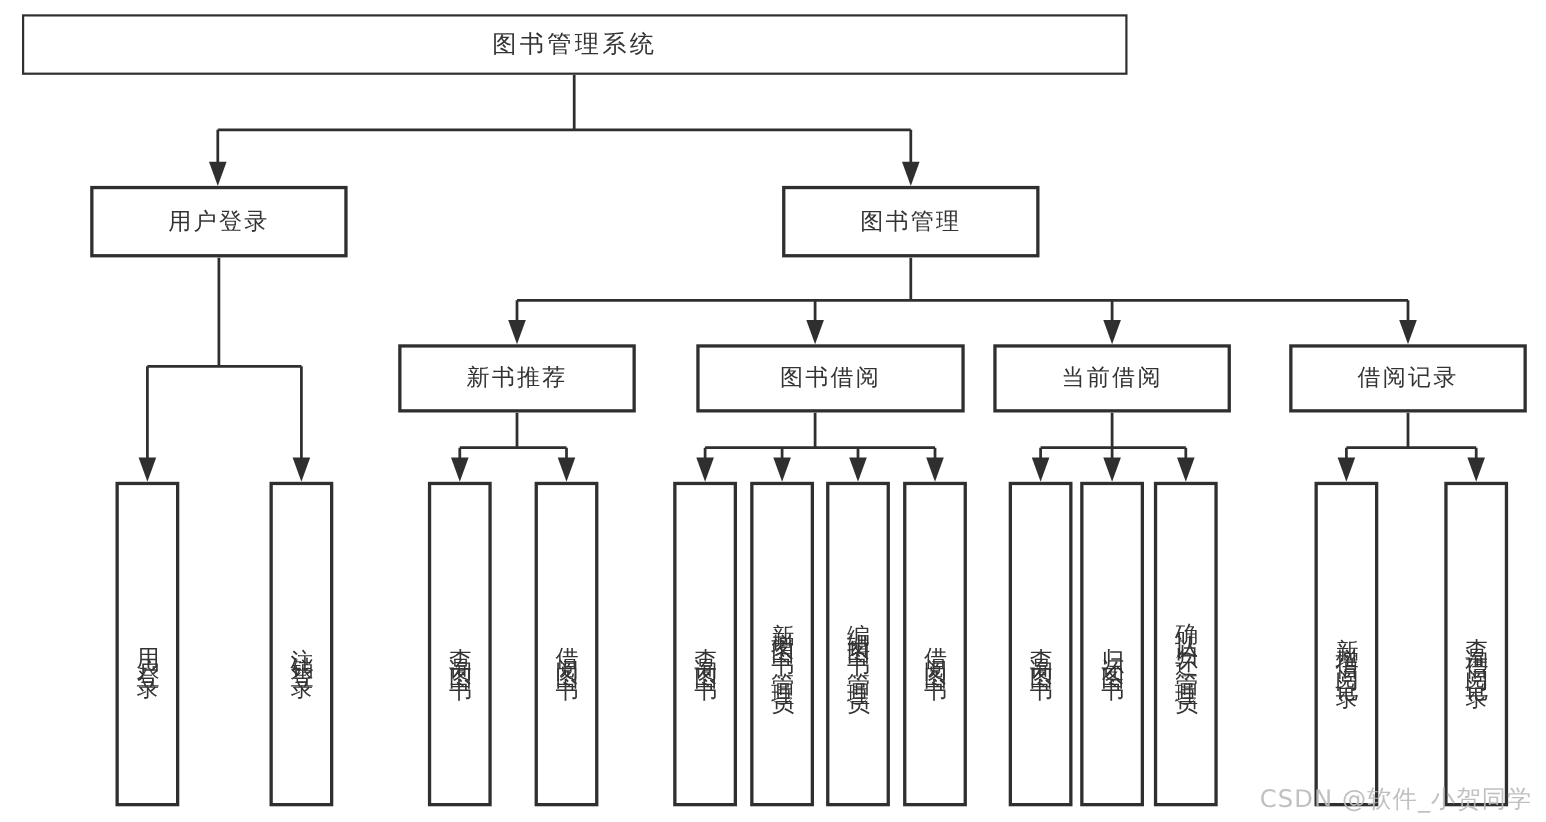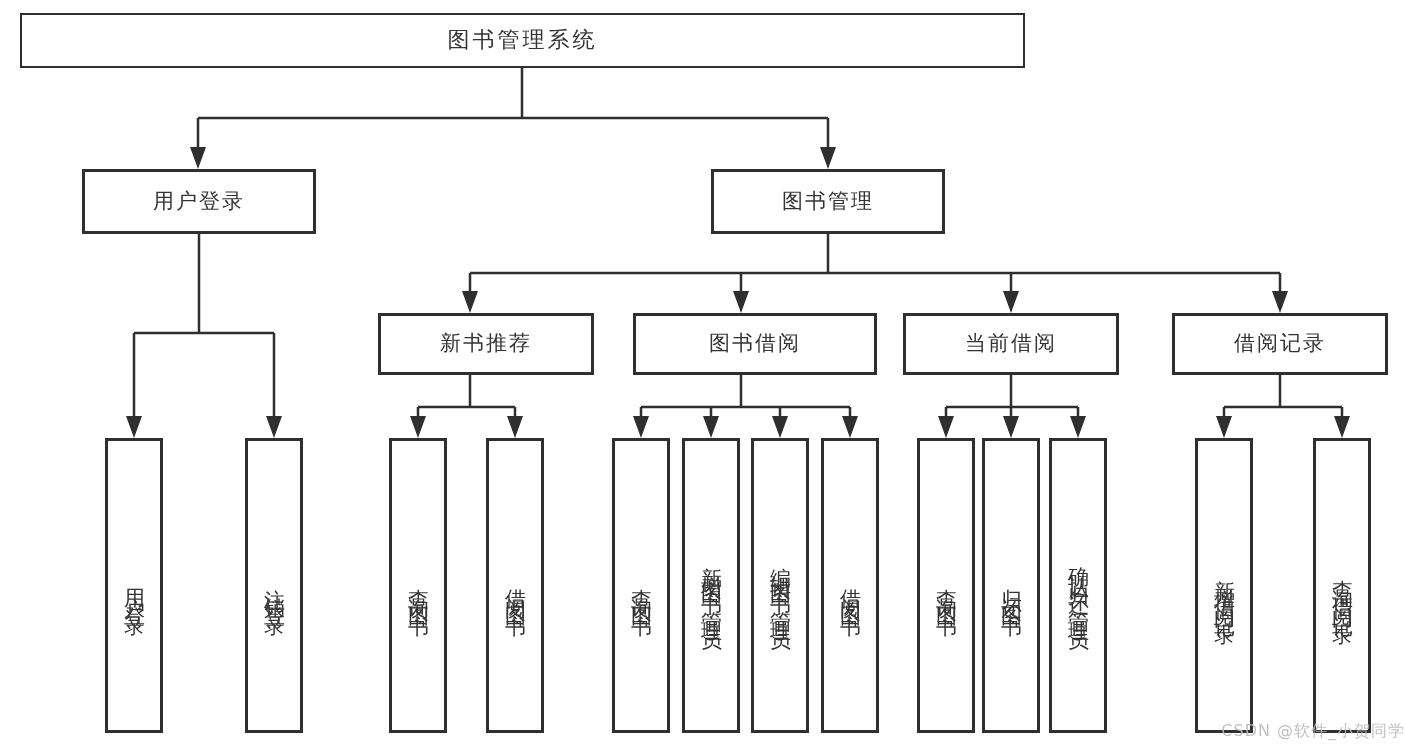--- a/index.html
+++ b/index.html
@@ -42,23 +42,23 @@
     letter-spacing: 2px;
   }
   .box.v {
     writing-mode: vertical-rl;
     font-size: 21px;
     letter-spacing: 9px;
     padding-top: 9px; 
   }
   .watermark {
     position: absolute;
-    right: 0;
+    right: 12px;
     bottom: 5px;
-    font-size: 16px;
+    font-size: 22px;
     letter-spacing: 1px;
     color: rgba(187, 187, 187, 0.92);
     z-index: 6;
     white-space: nowrap;
   }
 </style>
 </head>
 <body>
 
 <div class="stage">
@@ -104,21 +104,21 @@
       <polygon points="1216,416 1232,416 1224,438"></polygon>
       <polygon points="1334,416 1350,416 1342,438"></polygon>
     </g>
   </svg>
 
   <div class="box root" style="left:20px; top:13px; width:1005px; height:55px;font-family:Liberation Serif, serif;">图书管理系统</div>
 
   <div class="box h" style="left:82px; top:169px; width:234px; height:65px;">用户登录</div>
   <div class="box h" style="left:711px; top:169px; width:234px; height:65px;">图书管理</div>
 
-  <div class="box h" style="left:362px; top:313px; width:216px; height:62px;margin-left:16px;">新书推荐</div>
+  <div class="box h" style="left:362px; top:313px; width:216px; height:62px;">新书推荐</div>
   <div class="box h" style="left:633px; top:313px; width:244px; height:62px;">图书借阅</div>
   <div class="box h" style="left:1172px; top:313px; width:216px; height:62px;">借阅记录</div>
   <div class="box h" style="left:903px; top:313px; width:216px; height:62px;">当前借阅</div>
 
   <div class="box v" style="left:105px; top:438px; width:58px; height:295px;">用户登录</div>
   <div class="box v" style="left:245px; top:438px; width:58px; height:295px;">注销登录</div>
 
   <div class="box v" style="left:389px; top:438px; width:58px; height:295px;">查询图书</div>
   <div class="box v" style="left:486px; top:438px; width:58px; height:295px;">借阅图书</div>
 

